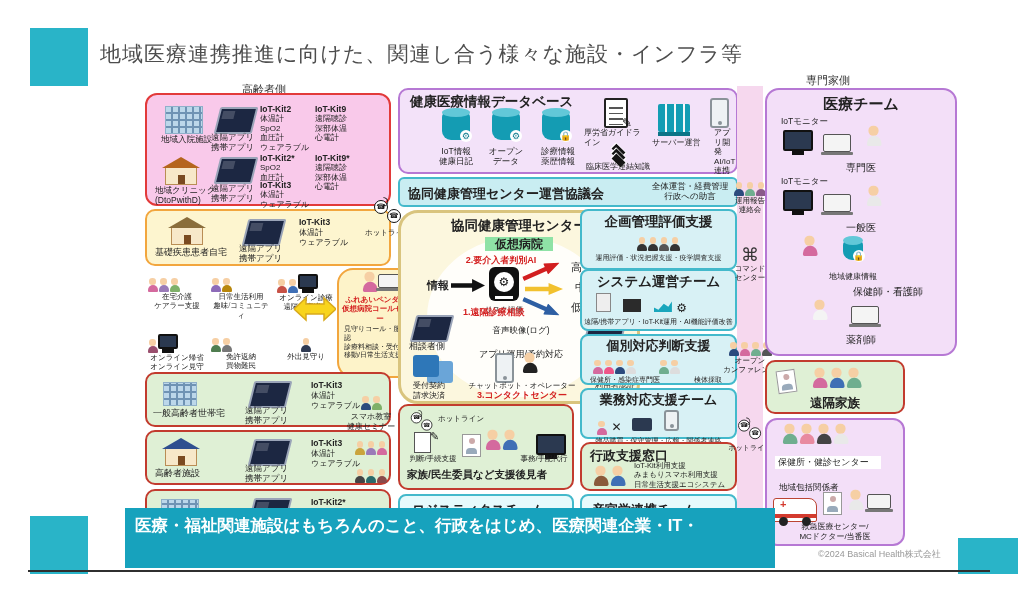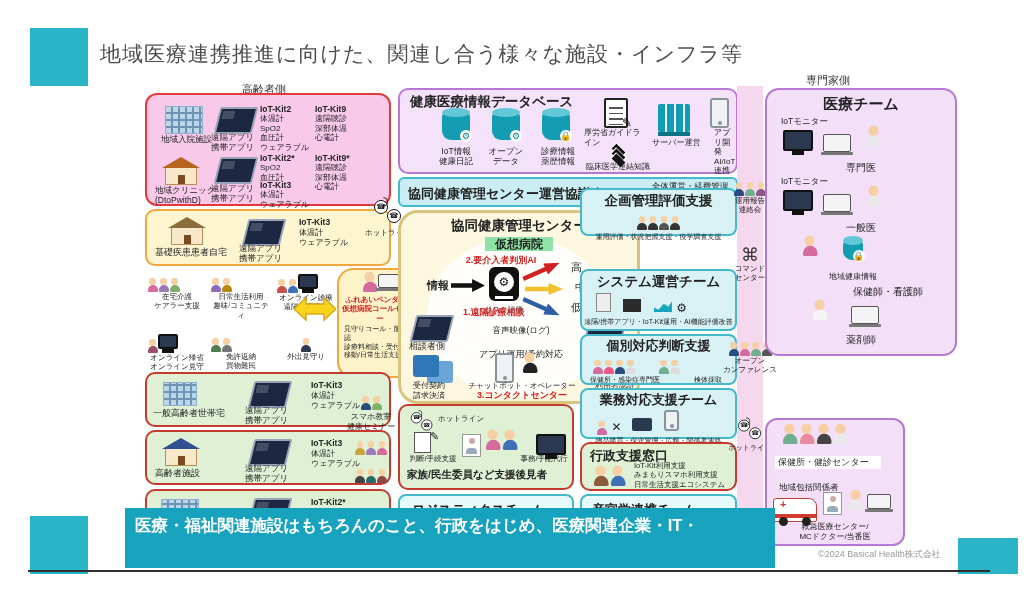--- a/index.html
+++ b/index.html
@@ -290,21 +290,21 @@
 請求決済</div>
     <div class="phn" style="left:94px;top:140px;"></div>
     <span class="pn lg" style="position:absolute;left:120px;top:146px;--c:#222;"></span>
     <div class="abs t75 ctr" style="left:58px;top:168px;width:126px;">チャットボット・オペレーター</div>
     <div class="abs t9 bold red ctr" style="left:58px;top:177px;width:126px;">3.コンタクトセンター</div>
     <div class="sq" style="left:196px;top:142px;width:26px;height:22px;background:#2e77b8;border-radius:3px;box-shadow:14px 6px 0 #6aa5d8;"></div>
     <div class="abs t8 pre ctr" style="left:188px;top:168px;width:52px;">利用者認証
 ID管理</div>
   </div>
 
-  <div class="panel tealbx" style="left:580px;top:188px;width:157px;height:48px;">
+  <div class="panel tealbx" style="left:580px;top:209px;width:157px;height:61px;">
     <div class="t13 bold ctr" style="margin-top:3px;font-size:13.5px;">企画管理評価支援</div>
     <div class="ctr" style="margin-top:3px;"><span class="pn" style="--c:#333"></span><span class="pn" style="--c:#333"></span><span class="pn" style="--c:#555"></span><span class="pn" style="--c:#333"></span></div>
     <div class="t7 ctr" style="margin-top:3px;">運用評価・状況把握支援・疫学調査支援</div>
   </div>
   <div class="panel tealbx" style="left:580px;top:269px;width:157px;height:62px;">
     <div class="t13 bold ctr" style="margin-top:3px;font-size:13.5px;">システム運営チーム</div>
     <div style="margin:3px 0 0 14px;">
       <span class="sq" style="position:relative;display:inline-block;width:13px;height:17px;background:#eee;border:1px solid #888;"></span>
       <span class="sq" style="position:relative;display:inline-block;width:18px;height:13px;background:#2b2b2b;margin-left:8px;"></span>
       <span class="sq" style="position:relative;display:inline-block;width:18px;height:12px;background:#18a6bc;margin-left:8px;clip-path:polygon(0 100%,0 60%,25% 80%,55% 30%,80% 55%,100% 10%,100% 100%);"></span>
@@ -401,20 +401,25 @@
     <div class="db dbs" style="left:76px;top:150px;">
         <span class="g">🔒</span>
       </div>
     <div class="abs t8" style="left:62px;top:182px;">地域健康情報</div>
     <div class="abs t10 ctr" style="left:0;top:196px;width:100%;padding-left:27px;">保健師・看護師</div>
     <span class="pn lg" style="position:absolute;left:44px;top:216px;--c:#f4f4f4;"></span>
     <div class="lap" style="left:84px;top:216px;"></div>
     <div class="abs t10 ctr" style="left:0;top:244px;width:100%;">薬剤師</div>
   </div>
 
+  <div class="panel grn" style="left:765px;top:360px;width:140px;height:54px;">
+    <div class="pic" style="left:10px;top:8px;transform:rotate(-8deg);"></div>
+    <div class="abs" style="left:44px;top:8px;"><span class="pn lg" style="--c:#d46a9e"></span><span class="pn lg" style="--c:#3f6fb5"></span><span class="pn lg" style="--c:#6fae8f"></span></div>
+    <div class="abs t12 bold ctr" style="left:0;top:34px;width:100%;font-size:12.5px;">遠隔家族</div>
+  </div>
 
   <div class="panel purp" style="left:765px;top:418px;width:140px;height:128px;">
     <div style="margin:6px 0 0 14px;"><span class="pn lg" style="--c:#6fae8f"></span><span class="pn lg" style="--c:#e88aa0"></span><span class="pn lg" style="--c:#444"></span><span class="pn lg" style="--c:#e9e9e9"></span></div>
     <div class="abs t9 whitecap" style="left:8px;top:36px;width:100px;">保健所・健診センター</div>
     <div class="abs t85" style="left:12px;top:62px;">地域包括関係者</div>
     <div class="amb" style="left:6px;top:78px;">
         <i style="left:5px;"></i>
         <i style="right:5px;"></i>
       </div>
     <div class="pic" style="left:56px;top:72px;"></div>

